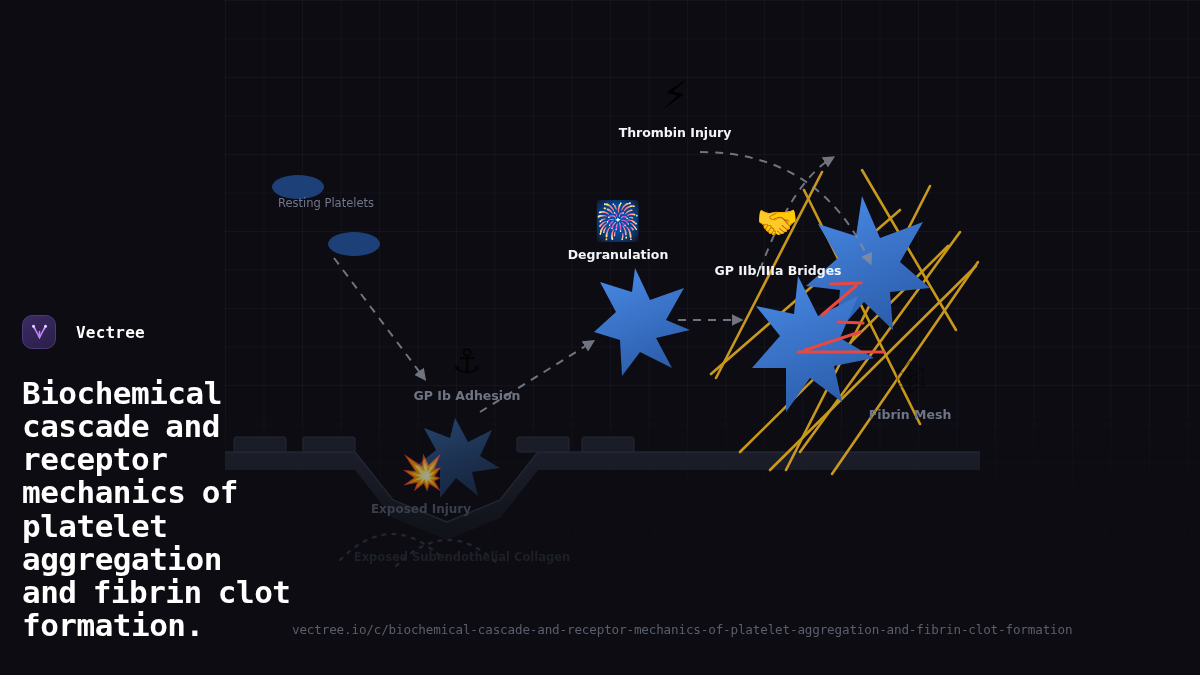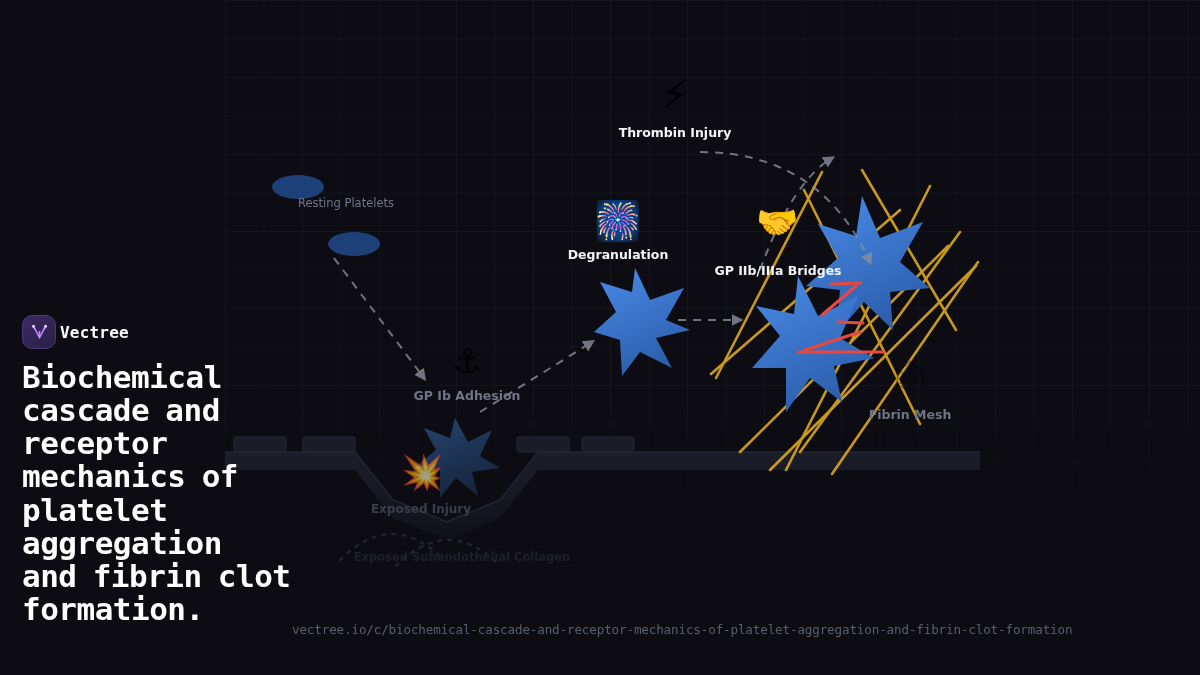--- a/index.html
+++ b/index.html
@@ -64,22 +64,22 @@
   
   #overlay {
     position: absolute;
     left: 22px;
     top: 315px;
     width: 270px;
   }
   #brand-row {
     display: flex;
     align-items: center;
-    gap: 4px;
-    margin-bottom: 12px;
+    gap: 20px;
+    margin-bottom: 28px;
   }
   #brand-mark {
     width: 32px; height: 32px;
     border-radius: 10px;
     background: linear-gradient(150deg, #3b2a63 0%, #2a1f48 100%);
     border: 1px solid #4b3a77;
     display: flex;
     align-items: center;
     justify-content: center;
     flex: none;
@@ -205,21 +205,21 @@
   <div class="node-emoji" style="left:618px; top:202px; font-size:38px;">🎆</div>
 
   <div class="node-emoji" style="left:778px; top:205px; font-size:34px;">🤝</div>
 
   <div class="node-emoji" style="left:467px; top:344px; font-size:34px; opacity:0.72;">⚓</div>
 
   <div class="node-emoji" style="left:423px; top:455px; font-size:34px; opacity:0.62;">💥</div>
 
   <div class="node-emoji" style="left:910px; top:360px; font-size:34px; opacity:0.30; filter:grayscale(1);">🕸</div>
 
-  <div class="node-label lbl-small" style="left:346px; top:196px;">Resting Platelets</div>
+  <div class="node-label lbl-small" style="left:326px; top:196px;">Resting Platelets</div>
 
   <div class="node-label lbl-bright" style="left:675px; top:125px;">Thrombin Injury</div>
 
   <div class="node-label lbl-bright" style="left:618px; top:247px;">Degranulation</div>
 
   <div class="node-label lbl-bright" style="left:778px; top:263px;">GP IIb/IIIa Bridges</div>
 
   <div class="node-label lbl-dim" style="left:467px; top:388px;">GP Ib Adhesion</div>
 
   <div class="node-label lbl-dim" style="left:910px; top:407px;">Fibrin Mesh</div>

